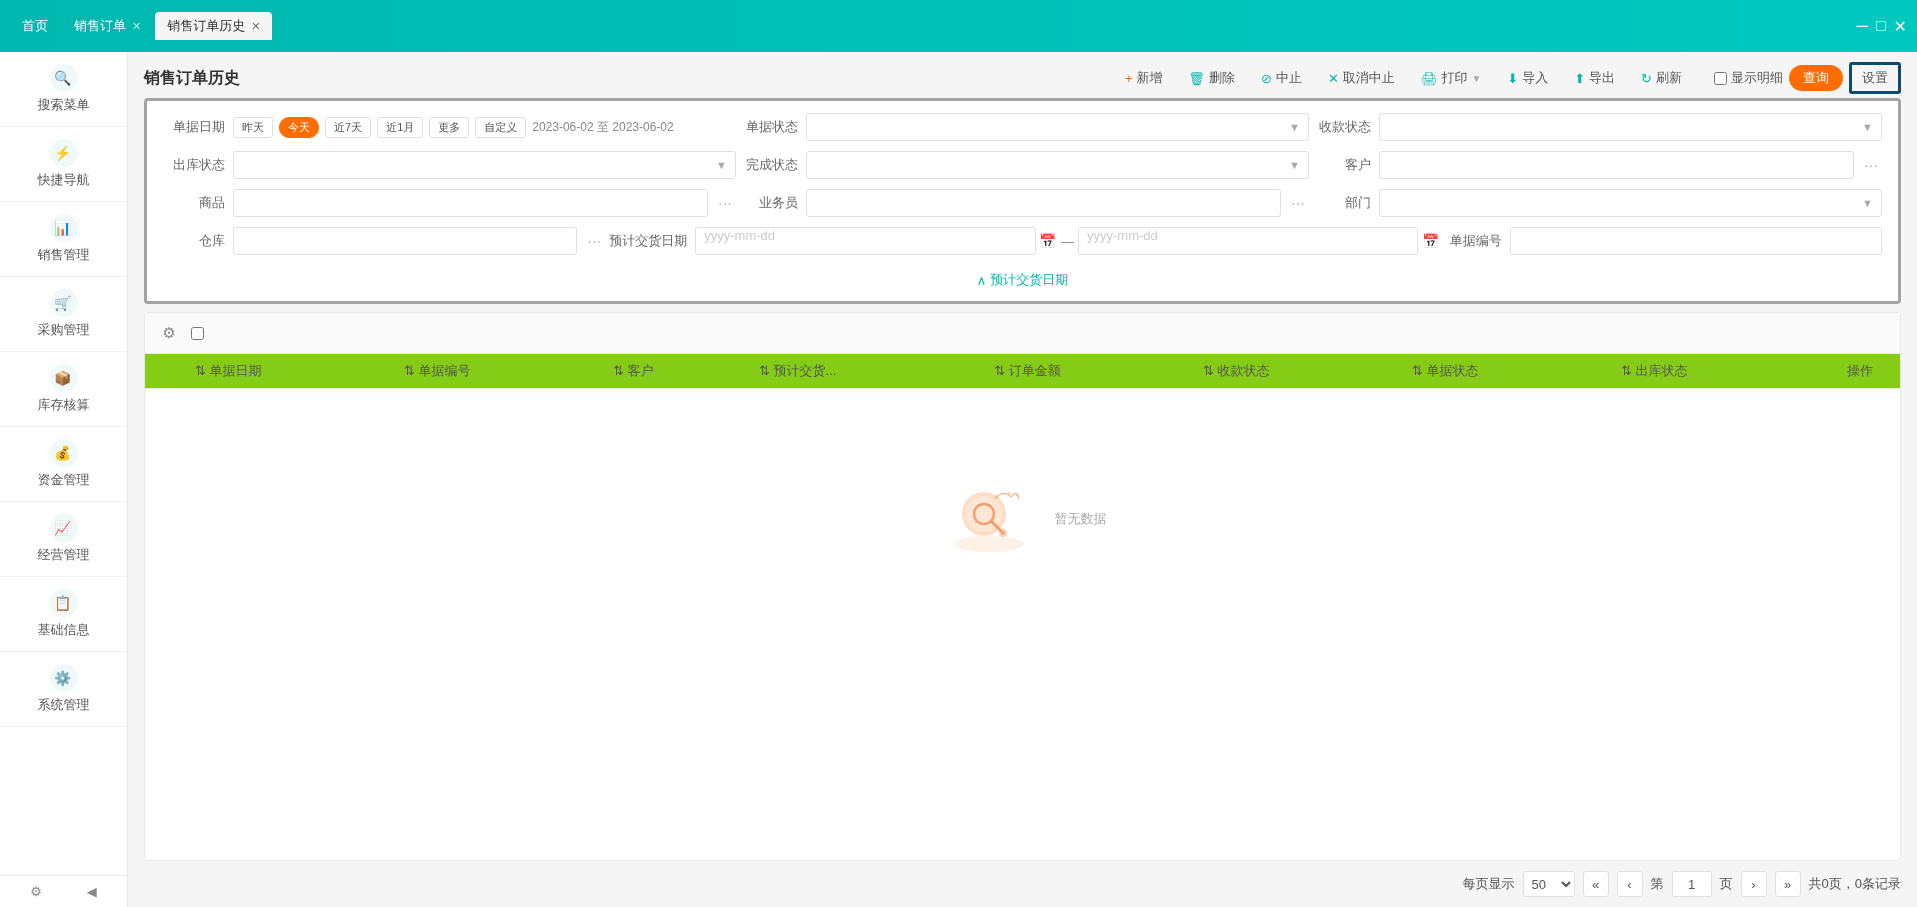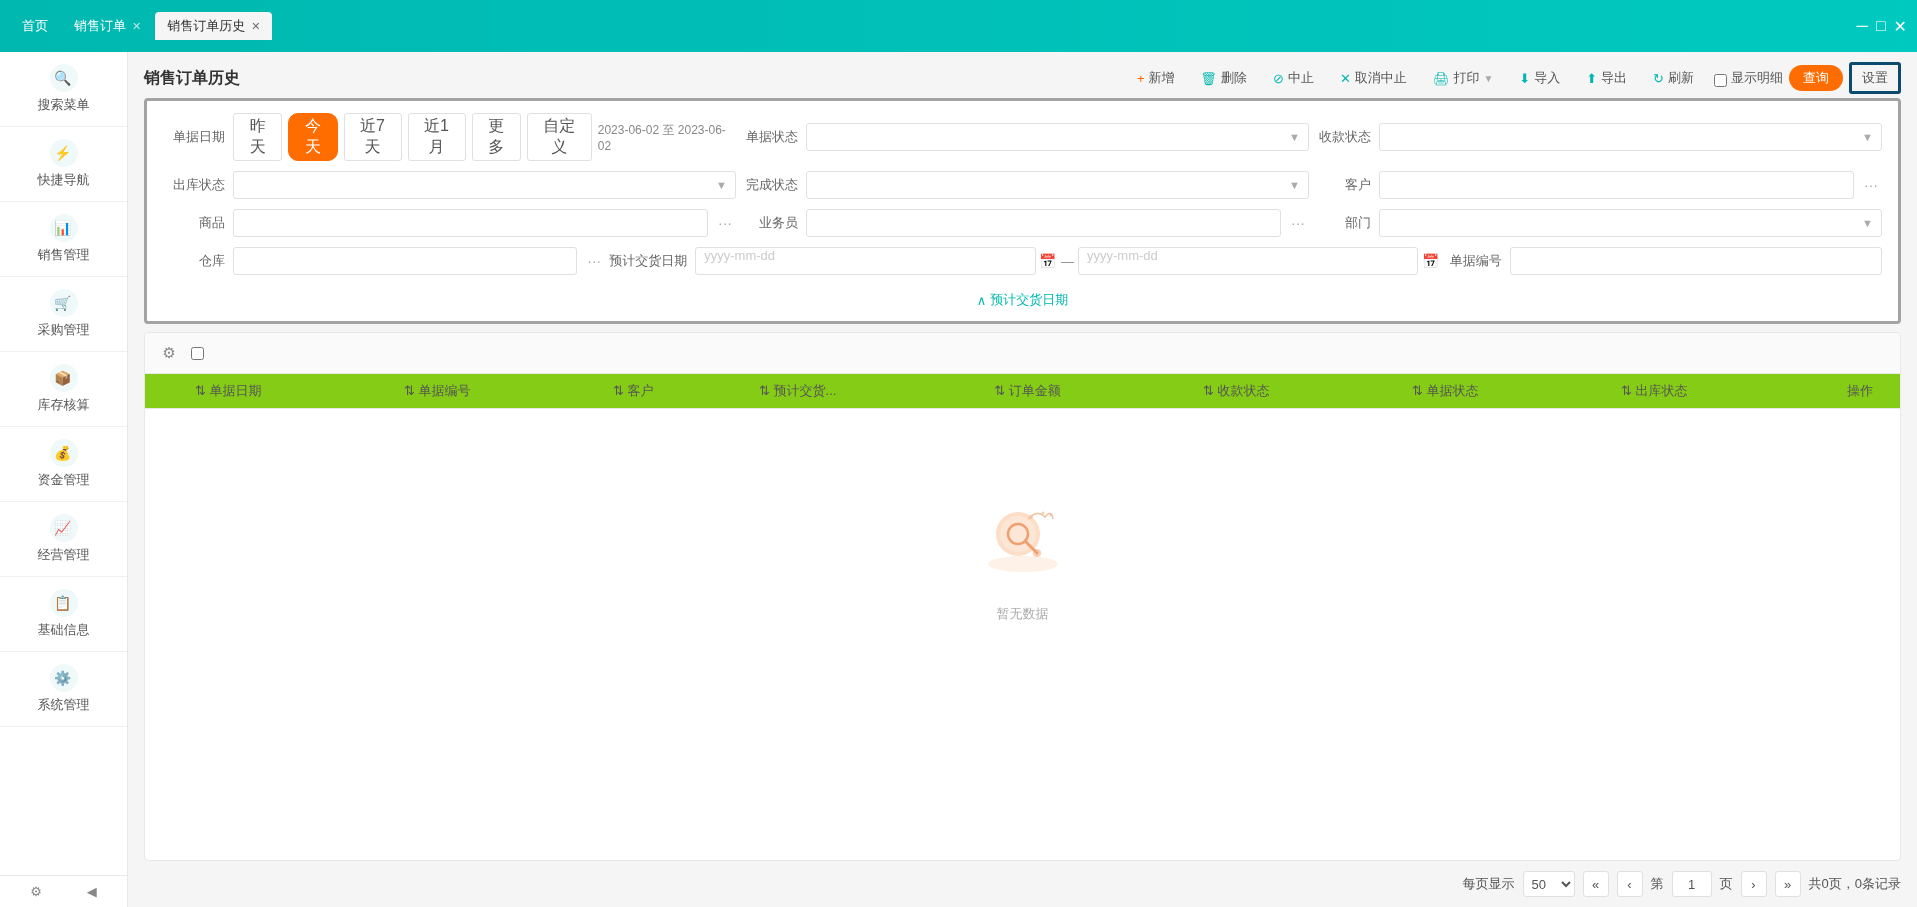--- a/index.html
+++ b/index.html
@@ -129,23 +129,23 @@
     .toolbar-btn .btn-icon { color: #00b8b0; font-size: 13px; }
     .toolbar-btn .btn-icon.orange { color: #ff6600; }
     .toolbar-btn.primary {
       background: #ff6c00;
       color: #fff;
       border-radius: 13px;
       padding: 4px 14px;
     }
     .display-detail {
       display: flex;
-      align-items: flex-end;
+      align-items: center;
       gap: 4px;
-      margin-left: 4px;
+      margin-left: 16px;
       color: #555;
       font-size: 12px;
     }
 
     
     .filter-area {
       background: #fff;
       margin: 0 16px 8px;
       border-radius: 4px;
       padding: 12px 16px;
@@ -170,21 +170,21 @@
       flex: 1;
       display: flex;
       align-items: center;
       gap: 6px;
     }
     .date-btn {
       padding: 2px 8px;
       border: 1px solid #e0e0e0;
       border-radius: 3px;
       cursor: pointer;
-      font-size: 16px;
+      font-size: 11px;
       color: #555;
       background: #fff;
     }
     .date-btn.active {
       background: #ff6c00;
       color: #fff;
       border-color: #ff6c00;
       border-radius: 10px;
     }
     .date-range {
@@ -296,21 +296,20 @@
       font-size: 13px;
       border-bottom: 1px solid #e8e8e8;
       white-space: nowrap;
     }
     .checkbox-col { width: 40px; text-align: center; }
     .op-col { width: 80px; text-align: center; }
 
     
     .empty-state {
       display: flex;
-      flex-direction: column;
       align-items: center;
       justify-content: center;
       padding: 80px 0;
       color: #aaa;
       font-size: 13px;
       gap: 16px;
     }
     .empty-icon {
       width: 100px;
       height: 100px;

